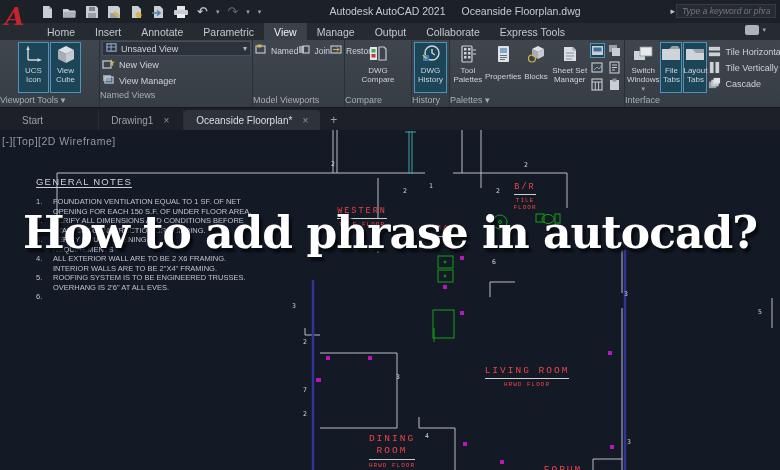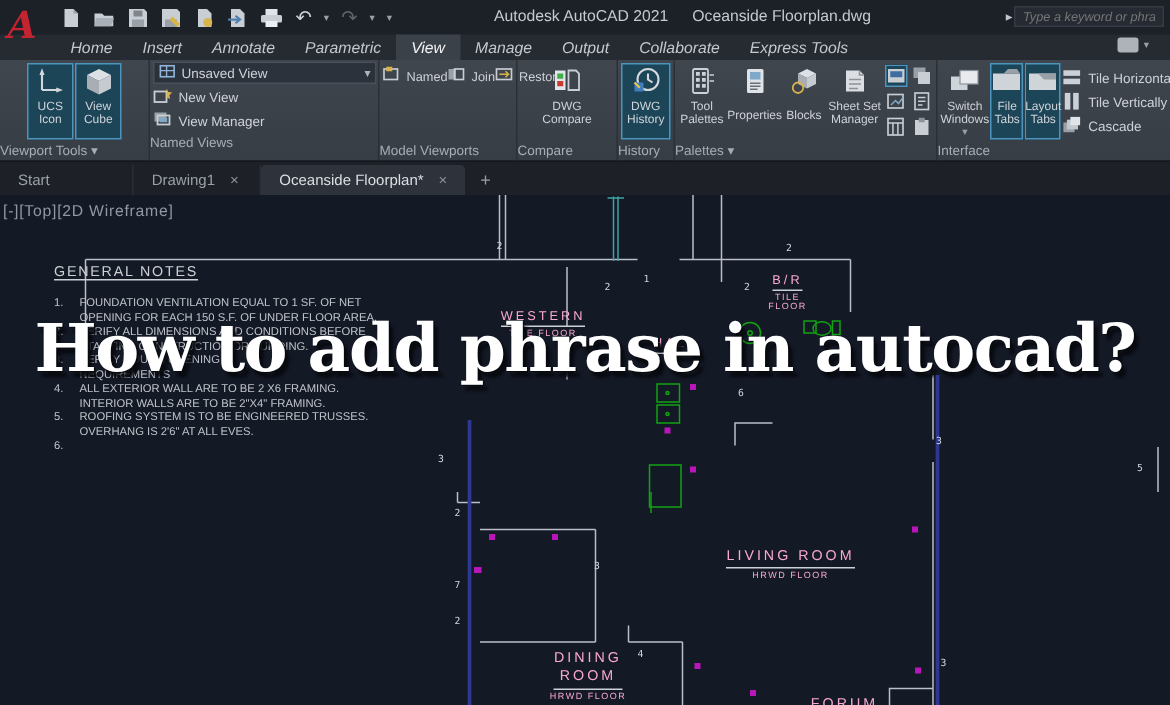--- a/index.html
+++ b/index.html
@@ -15,21 +15,21 @@
   .glyphbtn.dim{color:#5f656d;}
   .mini-caret{color:#9aa0a8;font-size:7px;}
   .title-center{position:absolute;left:455px;transform:translateX(-50%);top:5px;
         font-size:10.5px;color:#c6cad0;display:flex;gap:16px;white-space:nowrap;}
   .search-arrow{position:absolute;right:105px;top:6px;color:#c0c5cb;font-size:9px;}
   .search{position:absolute;right:4px;top:4px;width:88px;height:12px;background:#262b33;
         border:1px solid #353b44;color:#8a9099;font-size:8.5px;font-style:italic;padding:0 5px;
         font-family:"Liberation Sans",sans-serif;}
   
   .tabrow{position:absolute;top:23px;left:0;right:0;height:17px;background:#262b32;
-        display:flex;align-items:stretch;padding-left:37px;font-size:10.5px;color:#c3c8ce;font-style:italic;}
+        display:flex;align-items:stretch;padding-left:37px;font-size:10.5px;color:#c3c8ce;}
   .rtab{padding:0 10px;display:flex;align-items:center;cursor:default;}
   .rtab.active{background:#3b4149;color:#f1f3f5;}
   .ribbon-collapse{position:absolute;right:14px;top:25px;display:flex;gap:3px;align-items:center;}
   .ribbon-collapse .box{width:14px;height:10px;background:#aeb3ba;border-radius:2px;}
   
   .ribbon{position:absolute;top:40px;left:0;right:0;height:68px;
         background:linear-gradient(#40464e,#373d45);display:flex;border-bottom:1px solid #14181e;
         box-sizing:border-box;}
   .panel{border-right:1px solid #2b3037;display:flex;flex-direction:column;box-sizing:border-box;flex:none;}
   .panel-body{flex:1;display:flex;padding:2px 2px 0;gap:1px;}
@@ -39,36 +39,36 @@
   .blbl{white-space:pre-line;}
   .hl{background:#1d4558;box-shadow:inset 0 0 0 1px #4c94be;}
   .smallrow{height:15px;display:flex;align-items:center;gap:4px;font-size:9px;color:#ced2d8;white-space:nowrap;}
   .nv{width:149px;display:flex;flex-direction:column;padding:1px 2px;gap:1px;font-size:9px;color:#ced2d8;}
   .nv-dd{height:13px;background:#2c323b;border:1px solid #4a505a;display:flex;align-items:center;gap:4px;padding:0 3px;}
   .nv-dd .caret{margin-left:auto;font-size:8px;color:#aeb3ba;}
   .tilecol{display:flex;flex-direction:column;gap:2px;padding-top:3px;font-size:8.5px;color:#ced2d8;}
   .tilecol .smallrow{height:14px;}
   
   .filetabs{position:absolute;top:108px;left:0;right:0;height:22px;background:#1d2127;
-        display:flex;align-items:flex-end;padding-left:0;font-size:10px;color:#9aa0a8;}
+        display:flex;align-items:flex-end;padding-left:10px;font-size:10px;color:#9aa0a8;}
   .ftab{height:20px;display:flex;align-items:center;padding:0 12px;gap:10px;border-right:1px solid #292e35;}
   .ftab.active{background:#2d323b;color:#dcdfe3;border-radius:3px 3px 0 0;border-right:none;}
   .ftab .x{font-size:10px;color:#8d939b;}
   .ftab-plus{margin-left:10px;margin-bottom:3px;color:#9aa0a8;font-size:12px;}
   
   .canvas{position:absolute;top:130px;left:0;width:780px;height:340px;background:#141926;overflow:hidden;}
   .plan{position:absolute;left:0;top:0;}
   .vpctl{position:absolute;top:5px;left:2px;font-size:10.5px;color:#9298a1;letter-spacing:.5px;}
   .notes{position:absolute;left:36px;top:46px;width:258px;color:#bfc3c9;}
   .notes-title{font-size:9.5px;letter-spacing:1.2px;text-decoration:underline;text-underline-offset:2px;
         margin-bottom:10px;color:#ccd0d5;}
   .note{display:flex;font-size:7.5px;line-height:9.5px;}
   .note-num{width:17px;flex:none;}
   .note-text{white-space:pre-line;}
-  .room{position:absolute;text-align:center;color:#f9a8d4;font-family:Liberation Sans, sans-serif;}
+  .room{position:absolute;text-align:center;color:#ef4444;font-family:Liberation Mono, monospace;}
   .room-name{font-size:8.5px;letter-spacing:2px;border-bottom:1px solid #ccd1d8;padding-bottom:1px;
         display:inline-block;white-space:pre-line;line-height:1.3;}
   .room-floor{font-size:6px;letter-spacing:1px;margin-top:2px;white-space:pre-line;}
   .kn{position:absolute;font-size:6.5px;color:#d0d5db;font-family:"DejaVu Sans Mono",monospace;}
   
   .overlay{position:absolute;top:207px;left:50%;transform:translateX(-50%);z-index:10;
         font-family:"DejaVu Serif",serif;font-weight:bold;font-size:44px;color:#ffffff;white-space:nowrap;
         letter-spacing:-1px;text-shadow:3px 4px 2px rgba(8,10,14,.92),1px 1px 0 rgba(8,10,14,.9);}
   svg{flex:none;}
 </style>

